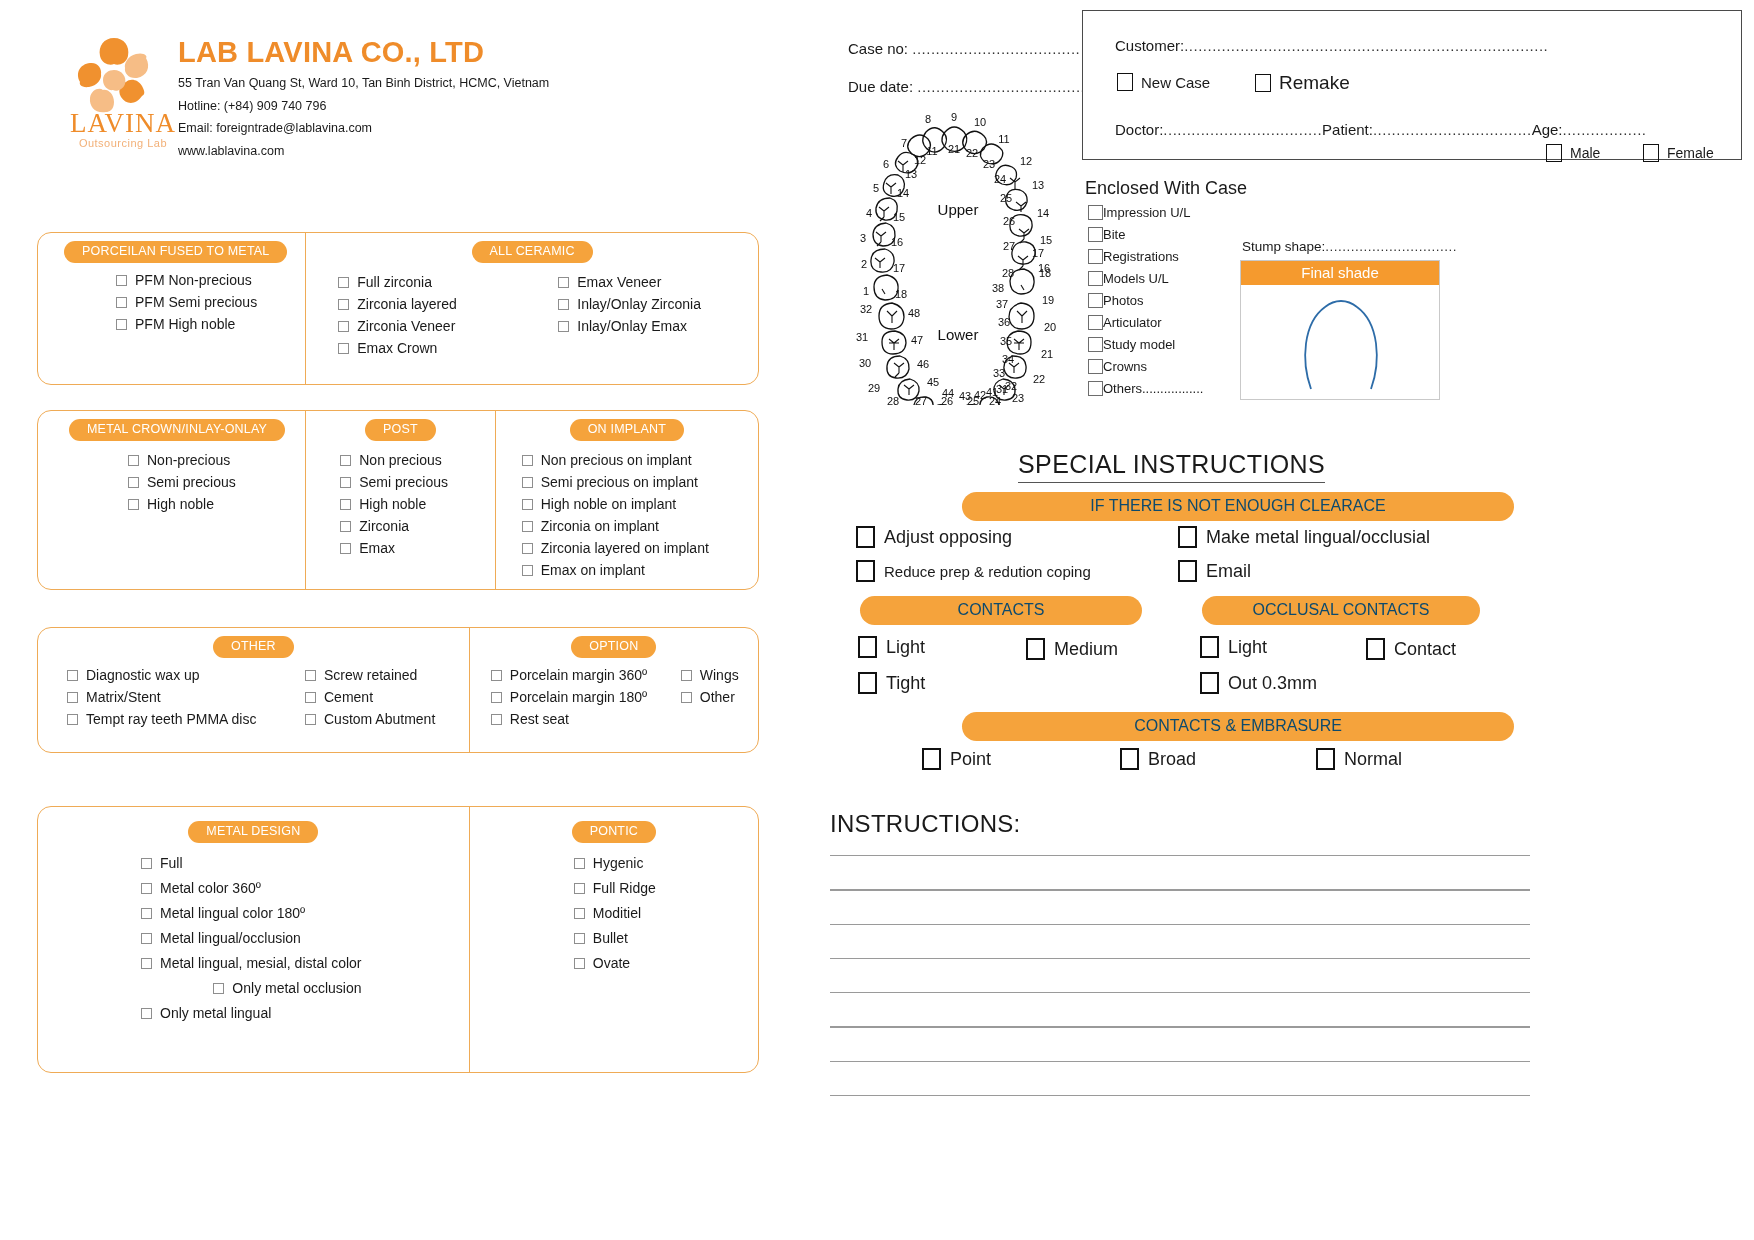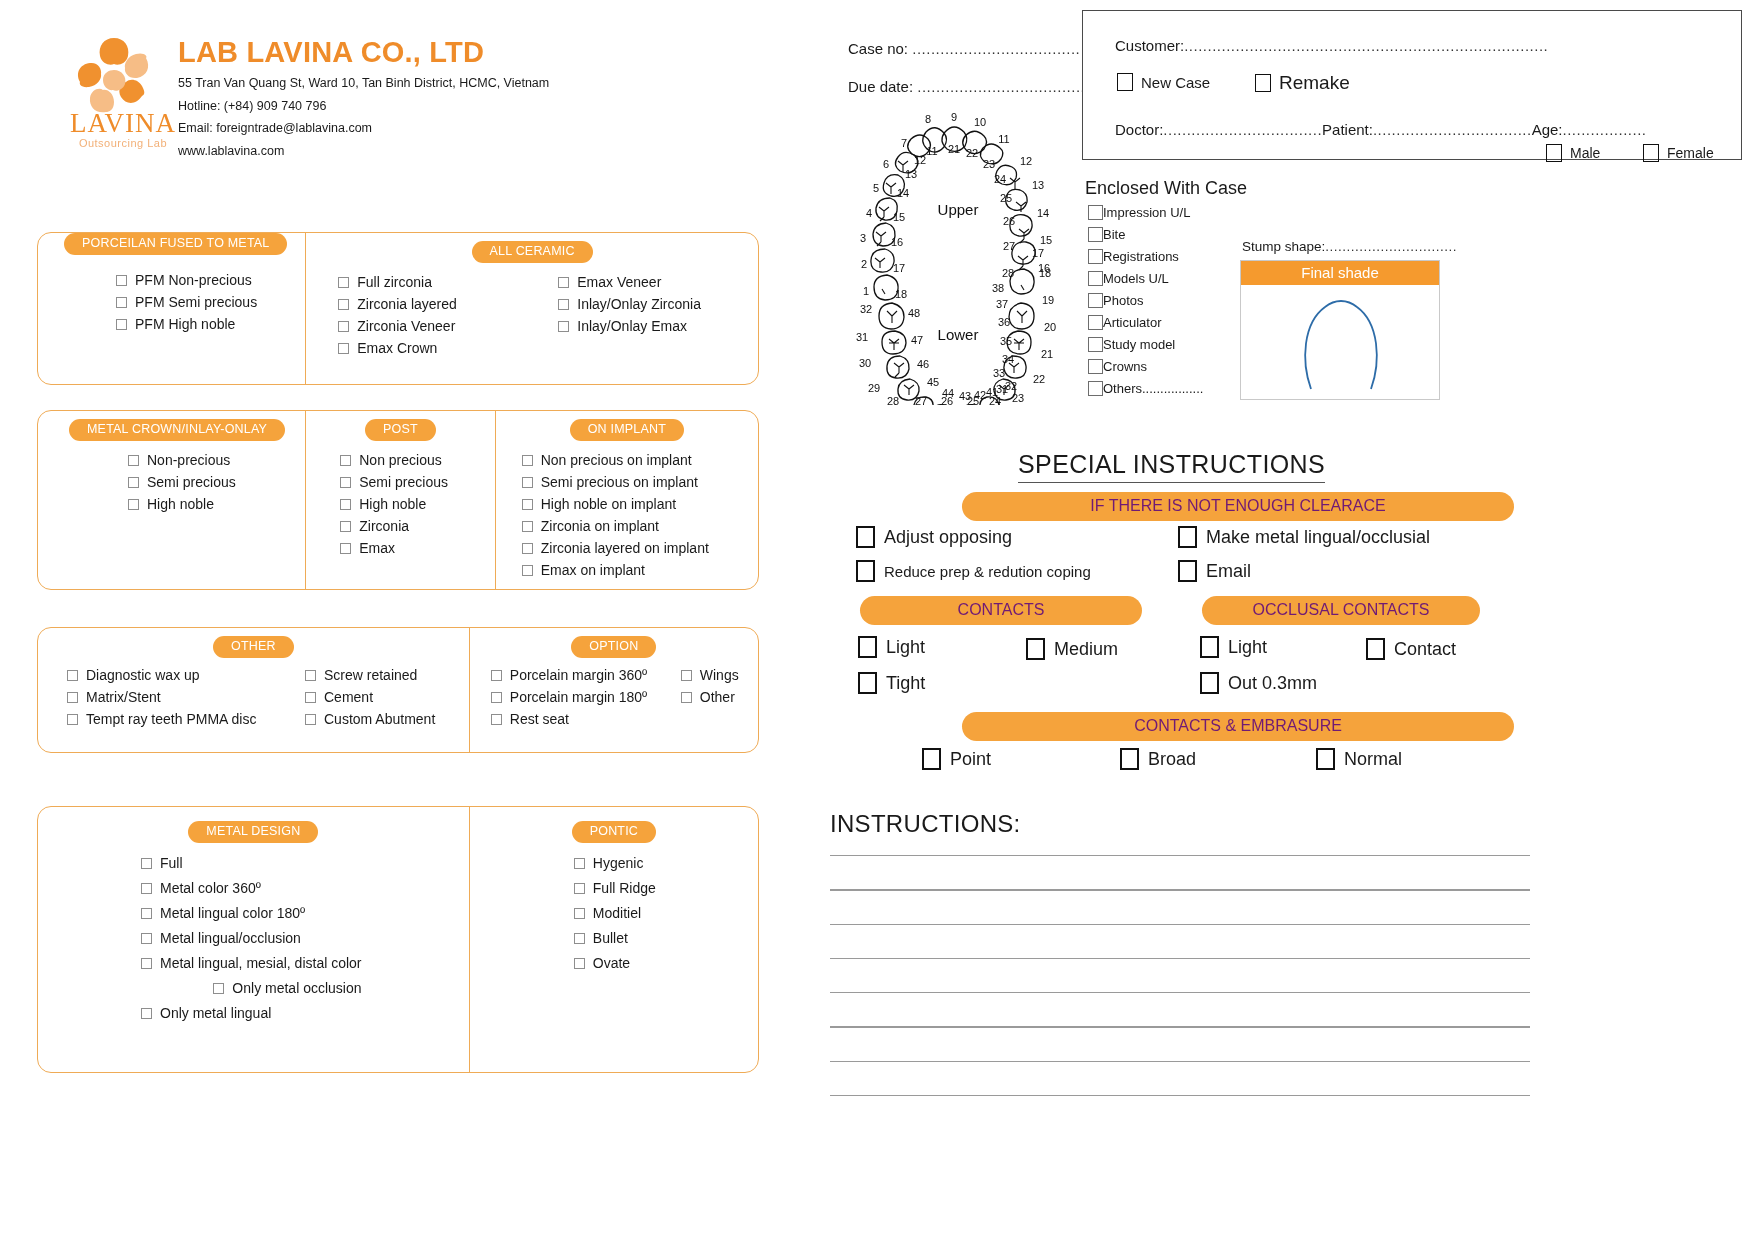--- a/index.html
+++ b/index.html
@@ -89,21 +89,21 @@
   .shade-body { position: relative; height: 110px; background: #fff; }
 
   .si-title {
     position: absolute; left: 188px; top: 450px;
     font-size: 25px; letter-spacing: .4px;
     border-bottom: 1.6px solid #555; padding-bottom: 3px;
   }
 
   .wide-pill {
     position: absolute;
-    background: #f5a33c; color: #701a75;
+    background: #f5a33c; color: #0c4a6e;
     border-radius: 999px; text-align: center;
     font-size: 16px; padding: 5px 0 6px 0;
   }
 
   .sp-row { position: absolute; display: flex; align-items: center; font-size: 18px; }
   .sp-row.small { font-size: 15px; }
 
   .instr-title { position: absolute; left: 0px; top: 810px; font-size: 24px; letter-spacing: .3px; }
   .instr-lines { position: absolute; left: 0px; top: 855px; width: 700px; }
   .instr-line { height: 1.3px; background: #9a9a9a; margin-bottom: 33px; }
@@ -136,21 +136,21 @@
         <div class="company-line">www.lablavina.com</div>
       </div>
     </div>
     <div class="logo-text-wrap">
       <div class="logo-word">LAVINA</div>
       <div class="logo-sub">Outsourcing Lab</div>
     </div>
 
     <div class="group-box" style="left:37px; top:232px; width:722px; height:153px;">
       <div class="gb-col" style="width:268px;">
-        <div style="position:absolute; left:26px; top:0;">
+        <div style="position:absolute; left:26px; top:8px;">
           <span class="pill">PORCEILAN FUSED TO METAL</span>
         </div>
         <div class="list" style="position:absolute; left:78px; top:40px;">
           <label class="cb-row">
               <span class="cb"></span>
               <span>PFM Non-precious</span>
             </label>
           <label class="cb-row">
               <span class="cb"></span>
               <span>PFM Semi precious</span>

